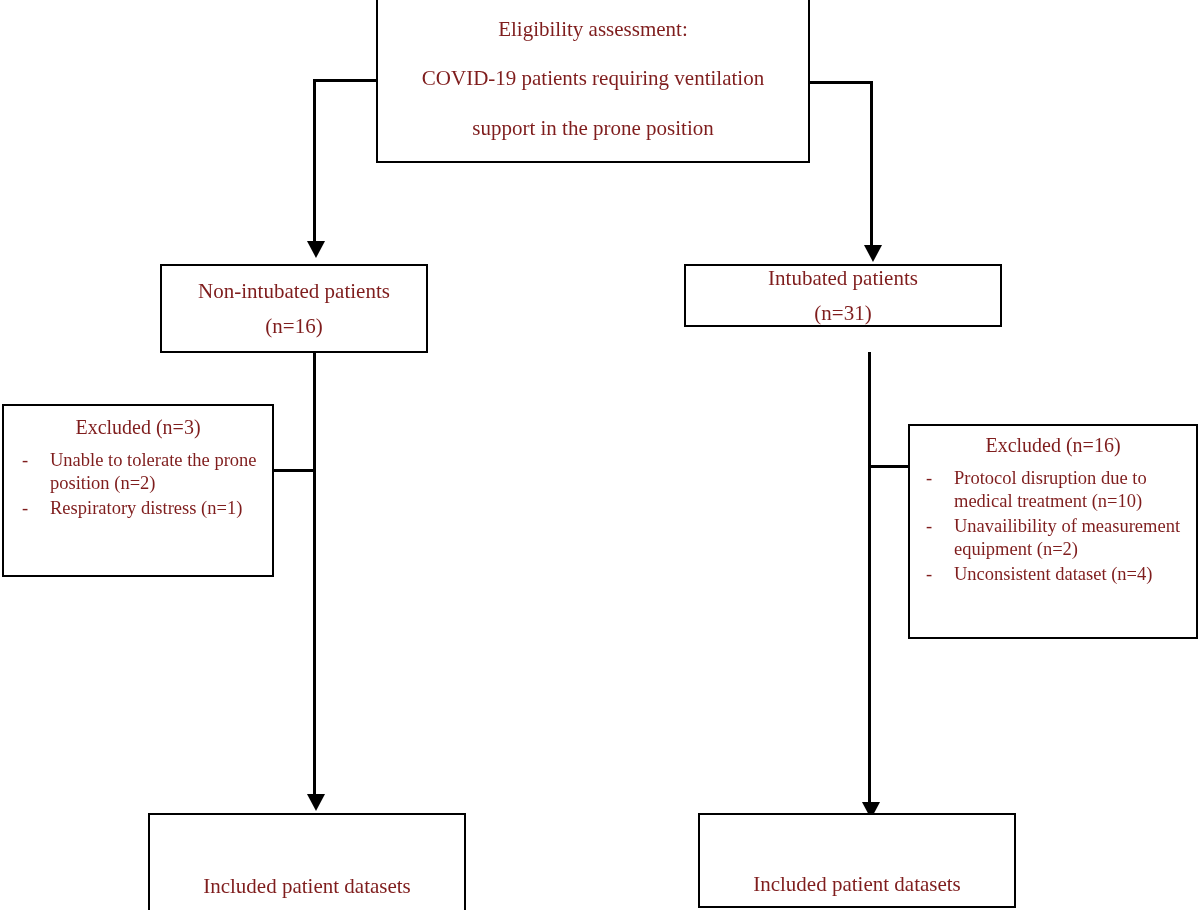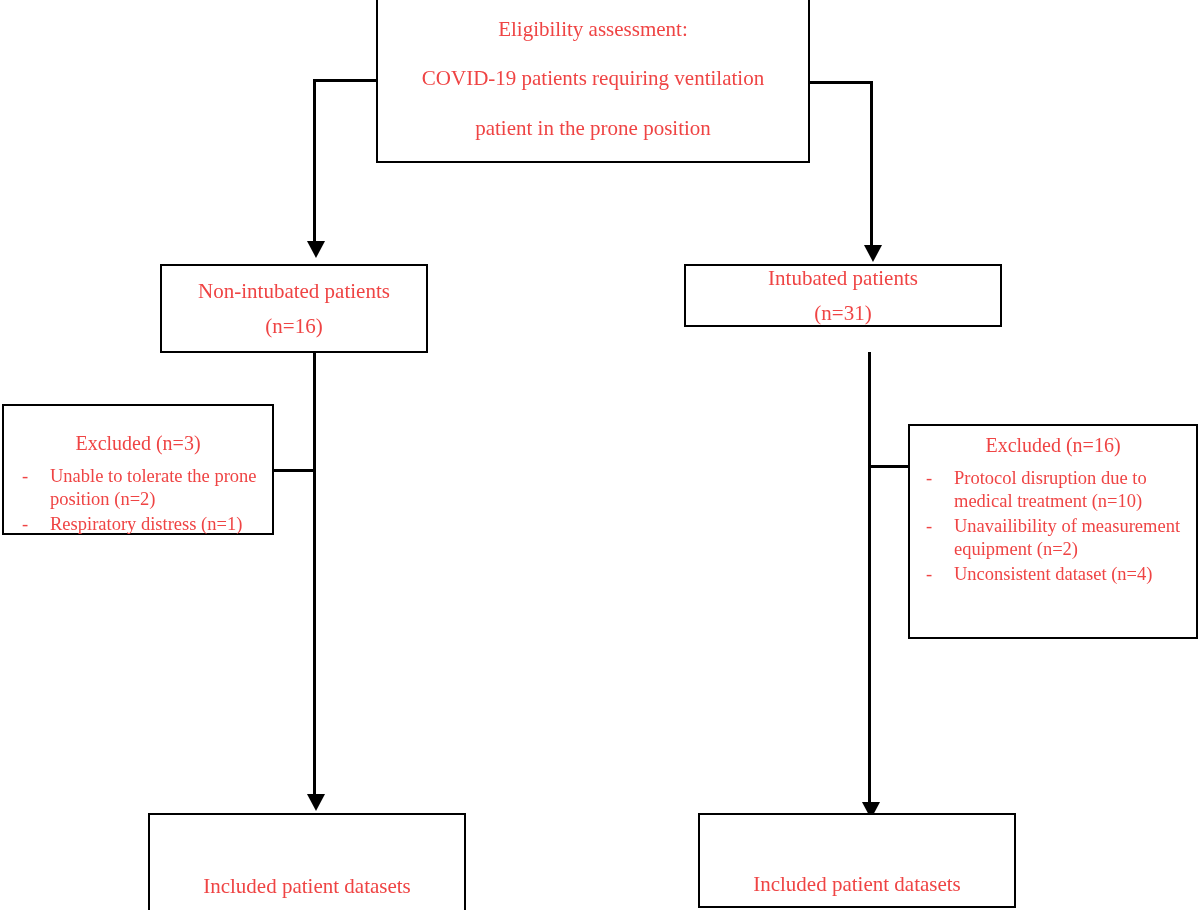--- a/index.html
+++ b/index.html
@@ -7,21 +7,21 @@
     margin: 0;
     padding: 0;
     background: #ffffff;
   }
   #canvas {
     position: relative;
     width: 1200px;
     height: 910px;
     background: #ffffff;
     font-family: "Liberation Serif", "DejaVu Serif", serif;
-    color: #ef4444;
+    color: #7f1d1d;
     overflow: hidden;
   }
   .node {
     position: absolute;
     box-sizing: border-box;
     border: 2px solid #000000;
     background: #ffffff;
     display: flex;
     flex-direction: column;
     justify-content: center;
@@ -61,22 +61,22 @@
   #node-nonintubated .line,
   #node-intubated .line { font-size: 21px; }
   #node-nonintubated .line.sub,
   #node-intubated .line.sub { margin-top: 2px; }
 
   
   #node-excluded-left {
     left: 2px;
     top: 404px;
     width: 272px;
-    height: 131px;
-    padding: 26px 8px 8px 8px;
+    height: 173px;
+    padding: 10px 8px 8px 8px;
     justify-content: flex-start;
   }
   #node-excluded-right {
     left: 908px;
     top: 424px;
     width: 290px;
     height: 215px;
     padding: 8px 6px 8px 6px;
     justify-content: flex-start;
   }
@@ -158,21 +158,21 @@
   #edge-right-excl   { left: 868px; top: 465px; width: 42px; }
 </style>
 </head>
 <body>
 
 <div id="canvas">
 
   <div class="node" id="node-eligibility">
     <div class="line">Eligibility assessment:</div>
     <div class="line">COVID-19 patients requiring ventilation</div>
-    <div class="line">patient in the prone position</div>
+    <div class="line">support in the prone position</div>
   </div>
 
   <div class="edge h" id="edge-top-left-h"></div>
   <div class="edge v" id="edge-top-left-v"></div>
   <div class="arrowhead" id="arrow-top-left"></div>
 
   <div class="edge h" id="edge-top-right-h"></div>
   <div class="edge v" id="edge-top-right-v"></div>
   <div class="arrowhead" id="arrow-top-right"></div>
 

